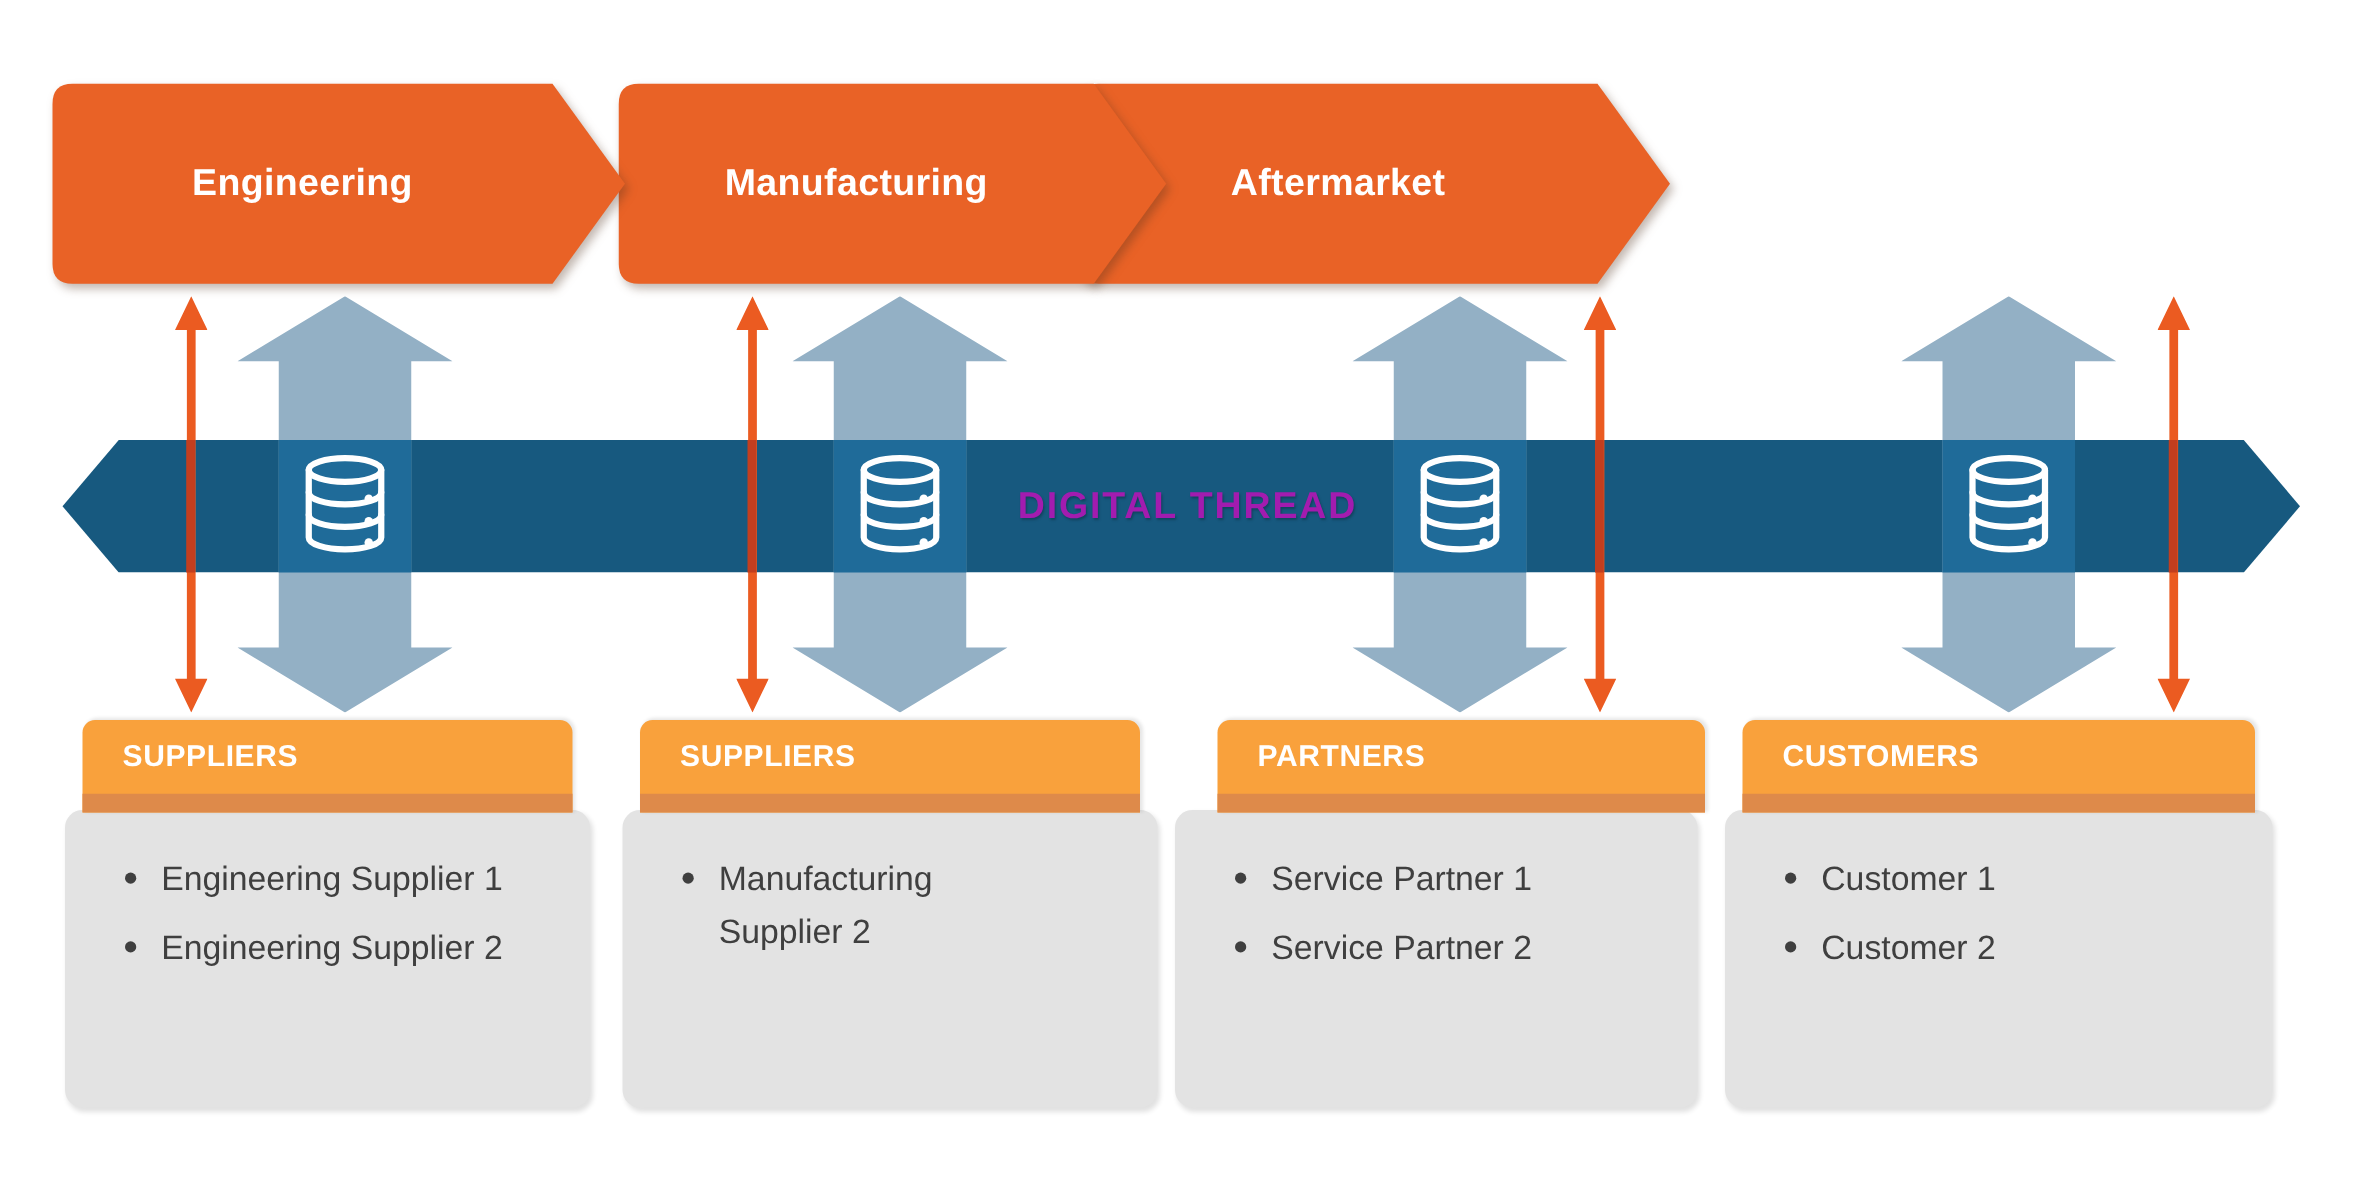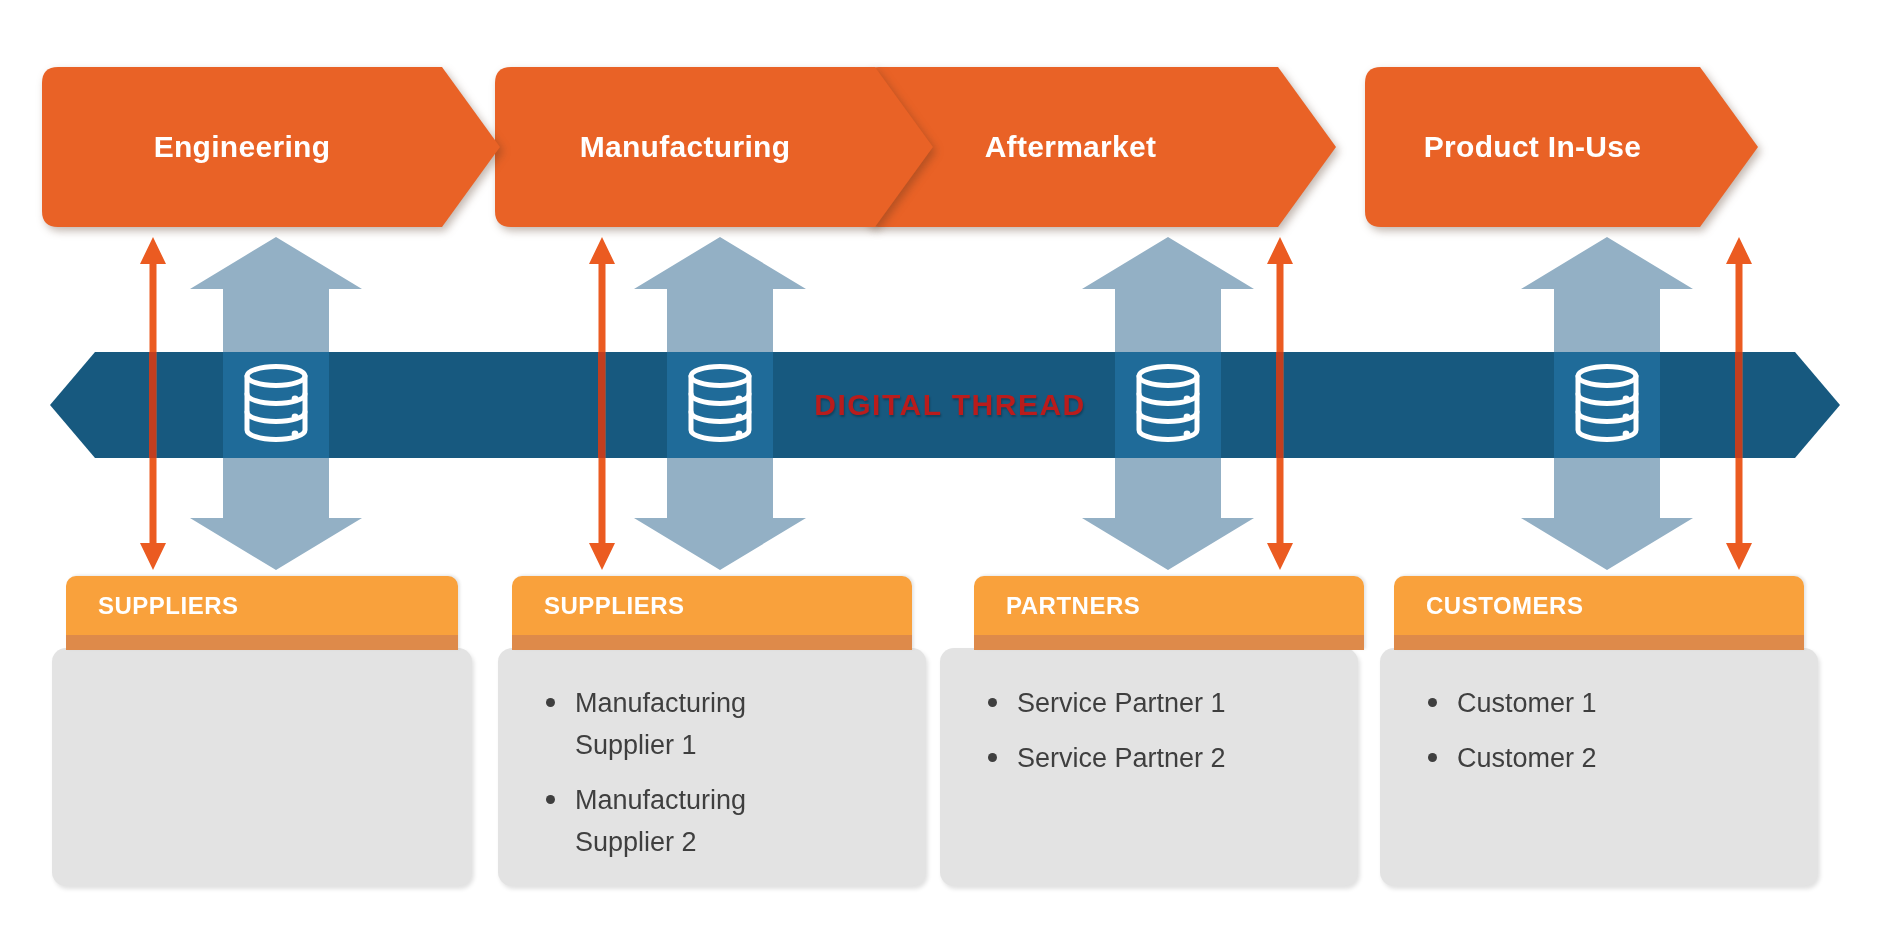--- a/index.html
+++ b/index.html
@@ -20,21 +20,21 @@
 
   
   #band{left:0;top:352px;width:1892px;height:106px;z-index:5;}
   #band svg{display:block;}
   .band-shape{fill:var(--band-blue);}
   #thread-label{
     left:0;top:352px;width:1892px;height:106px;z-index:9;
     display:flex;align-items:center;justify-content:center;pointer-events:none;
   }
   #thread-label span{
-    position:relative;left:4px;color:#b91c1c;font-size:30px;font-weight:bold;letter-spacing:1.5px;
+    position:relative;left:4px;color:#a21caf;font-size:30px;font-weight:bold;letter-spacing:1.5px;
     text-shadow:1px 2px 2px rgba(0,0,0,.25);
   }
 
   
   .blue-arrow{top:237px;width:172px;height:333px;z-index:6;}
   .blue-arrow polygon{fill:var(--arrow-light-blue);}
   .thin-arrow{top:237px;width:26px;height:333px;z-index:6;}
   .thin-arrow polygon{fill:var(--thin-arrow-orange);}
   .blue-overlap{top:352px;width:106px;height:106px;background:var(--band-overlap-blue);z-index:7;}
   .orange-overlap{top:352px;width:7px;height:106px;background:var(--thin-arrow-on-band);z-index:7;}
@@ -169,43 +169,43 @@
         <path class="chev" d="M16,0 H380 L438,80 L380,160 H16 Q0,160 0,144 L0,16 Q0,0 16,0 Z"></path>
       </svg>
     <div class="stage-label" style="width:380px">Manufacturing</div>
   </div>
   <div class="stage" style="left:863px;z-index:14">
     <svg width="477" height="160" viewBox="0 0 477 160">
         <path class="chev" d="M16,0 H415 L473,80 L415,160 H16 Q0,160 0,144 L0,16 Q0,0 16,0 Z"></path>
       </svg>
     <div class="stage-label" style="width:415px">Aftermarket</div>
   </div>
-  <div class="stage" style="left:1365px;z-index:13">
-    <svg width="397" height="160" viewBox="0 0 397 160">
-        <path class="chev" d="M16,0 H335 L393,80 L335,160 H16 Q0,160 0,144 L0,16 Q0,0 16,0 Z"></path>
-      </svg>
-    <div class="stage-label" style="width:335px">Product In-Use</div>
-  </div>
 
   <div class="abs group-body" style="left:52px;width:420px"></div>
   <div class="abs group-tab" style="left:66px;width:392px">
     <div class="group-title">SUPPLIERS</div>
   </div>
+  <div class="abs group-list" style="left:100px;width:340px">
+    <div class="group-item">
+      <span class="bullet"></span>
+      <span class="item-text">Engineering Supplier 1</span>
+    </div>
+    <div class="group-item">
+      <span class="bullet"></span>
+      <span class="item-text">Engineering Supplier 2</span>
+    </div>
+  </div>
 
   <div class="abs group-body" style="left:498px;width:428px"></div>
   <div class="abs group-tab" style="left:512px;width:400px">
     <div class="group-title">SUPPLIERS</div>
   </div>
   <div class="abs group-list wrap-narrow" style="left:546px;width:350px">
     <div class="group-item">
       <span class="bullet"></span>
-      <span class="item-text">Manufacturing Supplier 1</span>
-    </div>
-    <div class="group-item">
-      <span class="bullet"></span>
       <span class="item-text">Manufacturing Supplier 2</span>
     </div>
   </div>
 
   <div class="abs group-body" style="left:940px;width:418px"></div>
   <div class="abs group-tab" style="left:974px;width:390px">
     <div class="group-title">PARTNERS</div>
   </div>
   <div class="abs group-list" style="left:988px;width:340px">
     <div class="group-item">

